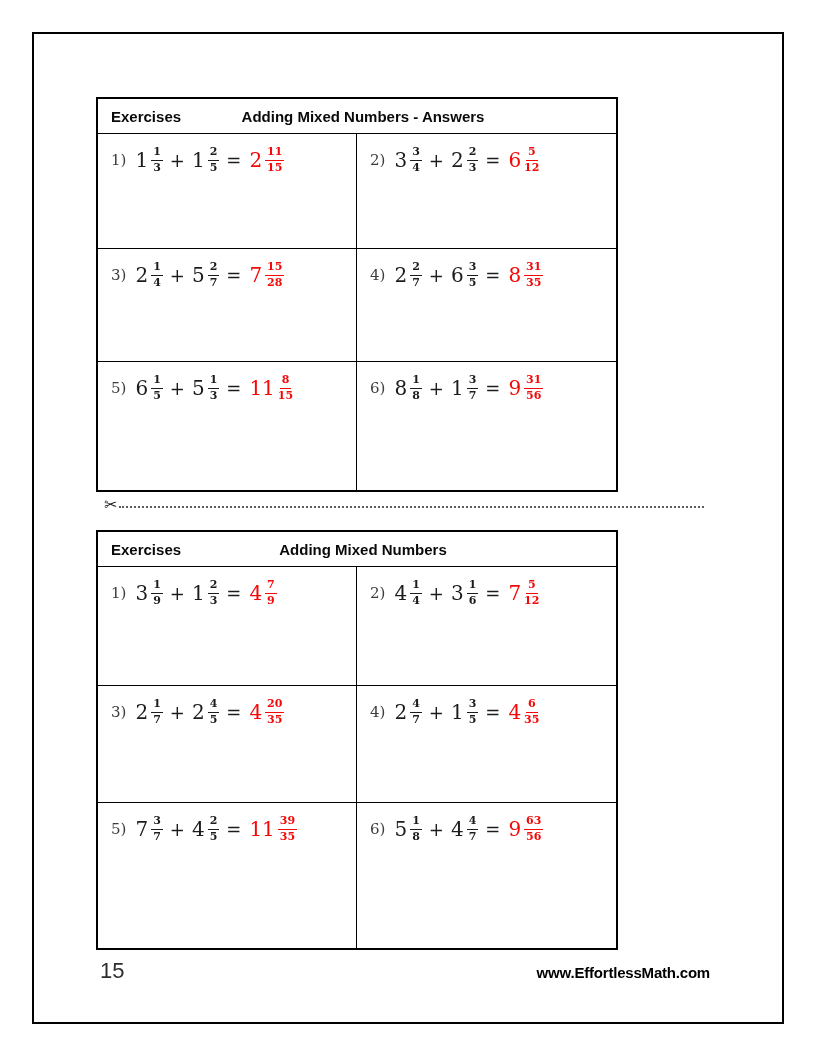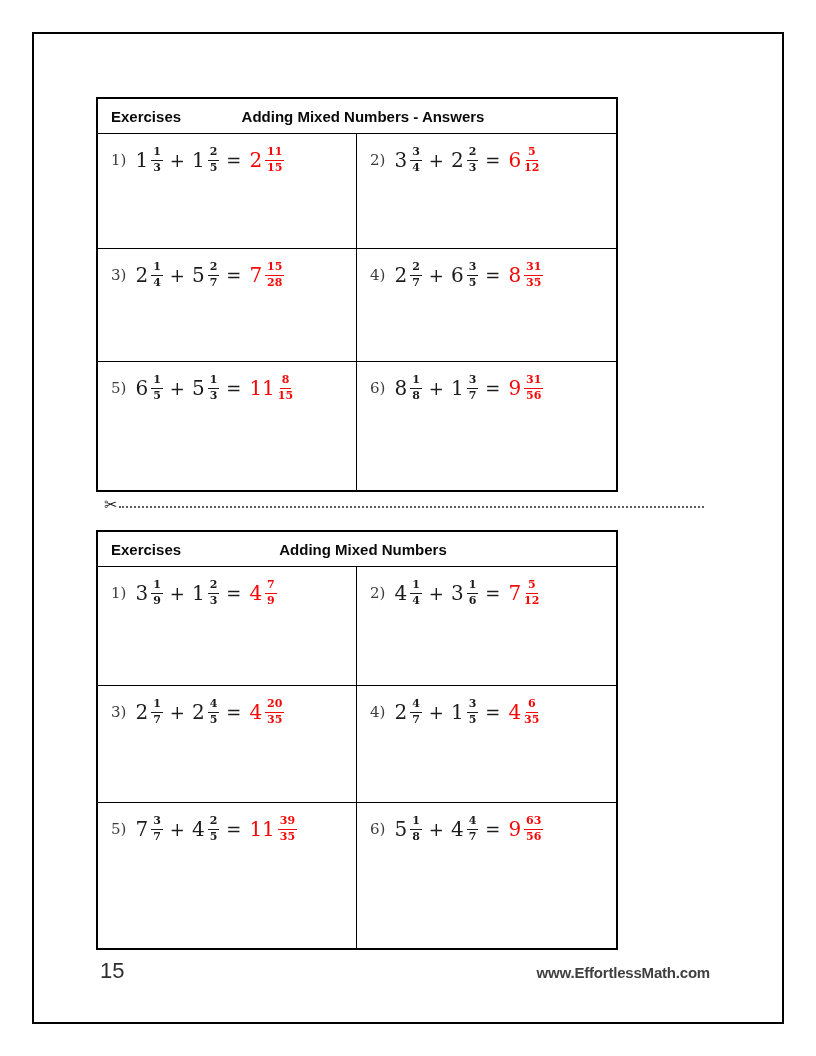--- a/index.html
+++ b/index.html
@@ -49,21 +49,21 @@
     position:absolute; left:104px; top:495px; width:600px; height:18px;
     display:flex; align-items:center;
   }
   .scissors { font-size:16px; color:#222; margin-right:2px; }
   .dots { flex:1; height:0; border-bottom:2px dotted #5c5c5c; margin-top:5px; }
   .pagefoot {
     position:absolute; left:100px; right:106px; top:958px;
     display:flex; justify-content:space-between; align-items:baseline;
   }
   .pnum { font-size:22px; color:#2e2e2e; }
-  .site { font-size:15px; font-weight:bold; color:#404040; letter-spacing:-0.2px; }
+  .site { font-size:15px; font-weight:bold; color:#000000; letter-spacing:-0.2px; }
 </style>
 </head>
 <body>
 
 <div class="sheet">
   <div class="frame"></div>
 
   <section class="wtable t1">
     <header class="thead">
       <span class="hleft">Exercises</span>

